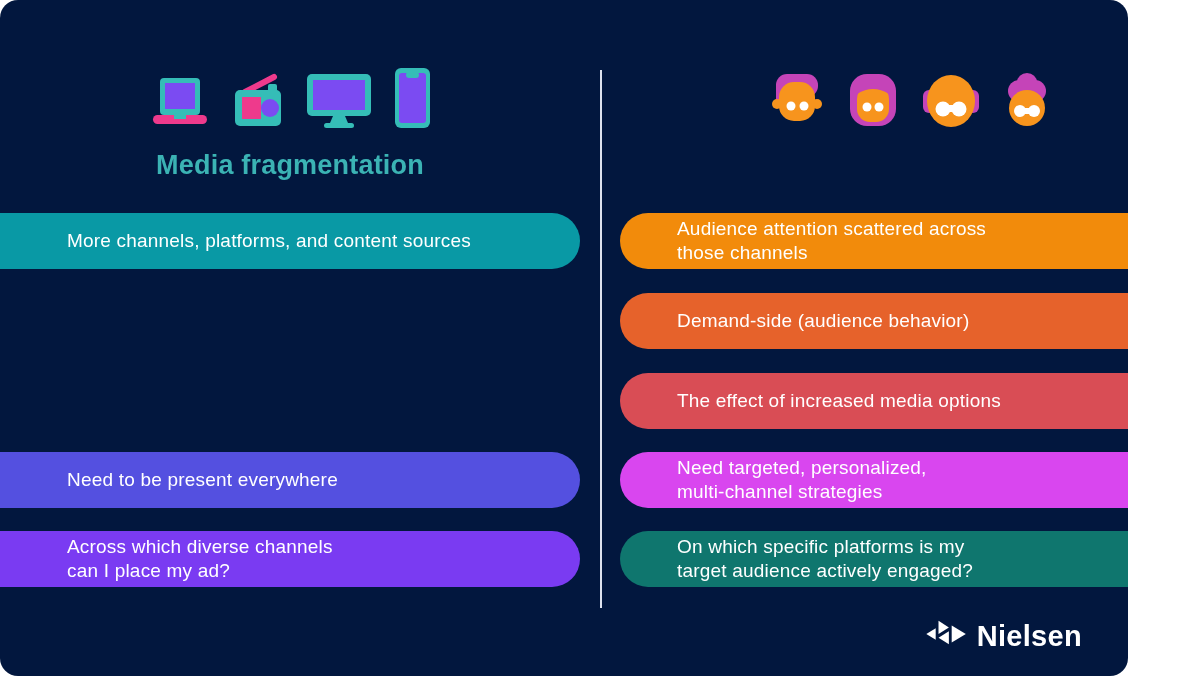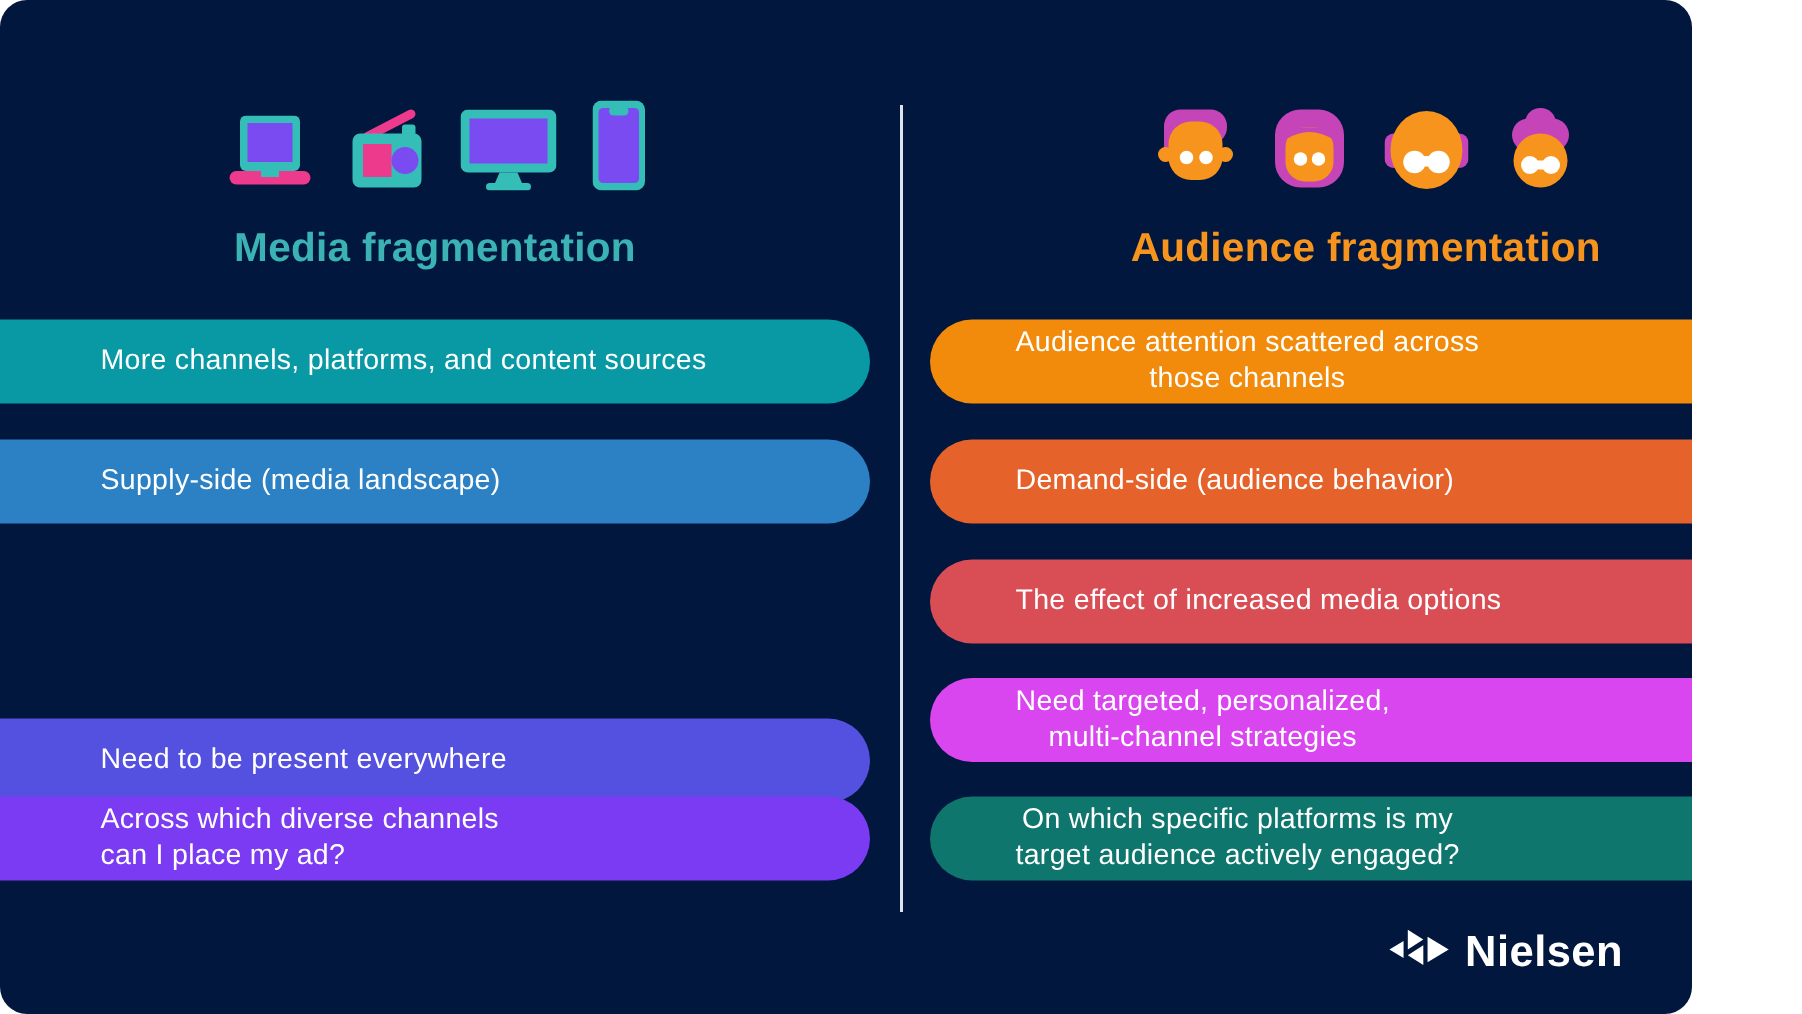--- a/index.html
+++ b/index.html
@@ -11,21 +11,21 @@
   .icon-row{display:flex;align-items:flex-end;gap:24px;height:60px;}
   .col-title{margin-top:18px;font-size:27px;font-weight:bold;letter-spacing:.2px;}
   .col-title.media{color:#3BB3B4;}
   .col-title.audience{color:#F7941D;}
 
   .divider{position:absolute;left:600px;top:70px;width:2px;height:538px;background:#DDE2EE;}
 
   .row{position:absolute;height:56px;display:flex;align-items:center;color:#ffffff;
        font-size:19px;line-height:24px;white-space:pre-line;letter-spacing:.2px;}
   .row.l{left:0;width:580px;border-radius:0 28px 28px 0;padding-left:67px;box-sizing:border-box;}
-  .row.r{left:620px;width:581px;border-radius:28px 0 0 28px;padding-left:57px;box-sizing:border-box;text-align:center;}
+  .row.r{left:620px;width:581px;border-radius:28px 0 0 28px;padding-left:57px;box-sizing:border-box;}
   .r0{top:213px;} .r1{top:293px;} .r2{top:373px;} .r3{top:452px;} .r4{top:531px;}
 
   .footer{position:absolute;right:46px;bottom:22px;display:flex;align-items:center;gap:9px;}
   .brand{color:#ffffff;font-size:29px;font-weight:600;letter-spacing:.3px;}
 </style>
 </head>
 <body>
 
 <div class="canvas">
 
@@ -103,28 +103,26 @@
         <svg width="48" height="56" viewBox="0 0 48 56">
           <ellipse cx="24" cy="10" rx="10" ry="9" fill="#C544B8"></ellipse>
           <rect x="5" y="8" width="38" height="22" rx="11" fill="#C544B8"></rect>
           <circle cx="24" cy="36" r="18" fill="#F7941D"></circle>
           <rect x="17" y="36" width="14" height="6" fill="#ffffff"></rect>
           <circle cx="17" cy="39" r="6" fill="#ffffff"></circle>
           <circle cx="31" cy="39" r="6" fill="#ffffff"></circle>
         </svg>
       </span>
     </div>
-    <div class="col-title audience">Audience fragmentation</div>
   </div>
 
   <div class="divider"></div>
 
   <div class="row l r0" style="background: rgb(9, 153, 165);">More channels, platforms, and content sources</div>
-  <div class="row l r1" style="background: rgb(44, 128, 196);">Supply-side (media landscape)</div>
-  <div class="row l r3" style="background: rgb(84, 80, 224); margin-top: 27px;">Need to be present everywhere</div>
+  <div class="row l r3" style="background: rgb(84, 80, 224);">Need to be present everywhere</div>
   <div class="row l r4" style="background: rgb(122, 59, 242);">Across which diverse channels
 can I place my ad?</div>
 
   <div class="row r r0" style="background: rgb(242, 139, 11);">Audience attention scattered across
 those channels</div>
   <div class="row r r1" style="background: rgb(230, 98, 43);">Demand-side (audience behavior)</div>
   <div class="row r r2" style="background: rgb(217, 77, 85);">The effect of increased media options</div>
   <div class="row r r3" style="background: #d946ef;">Need targeted, personalized,
 multi-channel strategies</div>
   <div class="row r r4" style="background: #0f766e;">On which specific platforms is my

